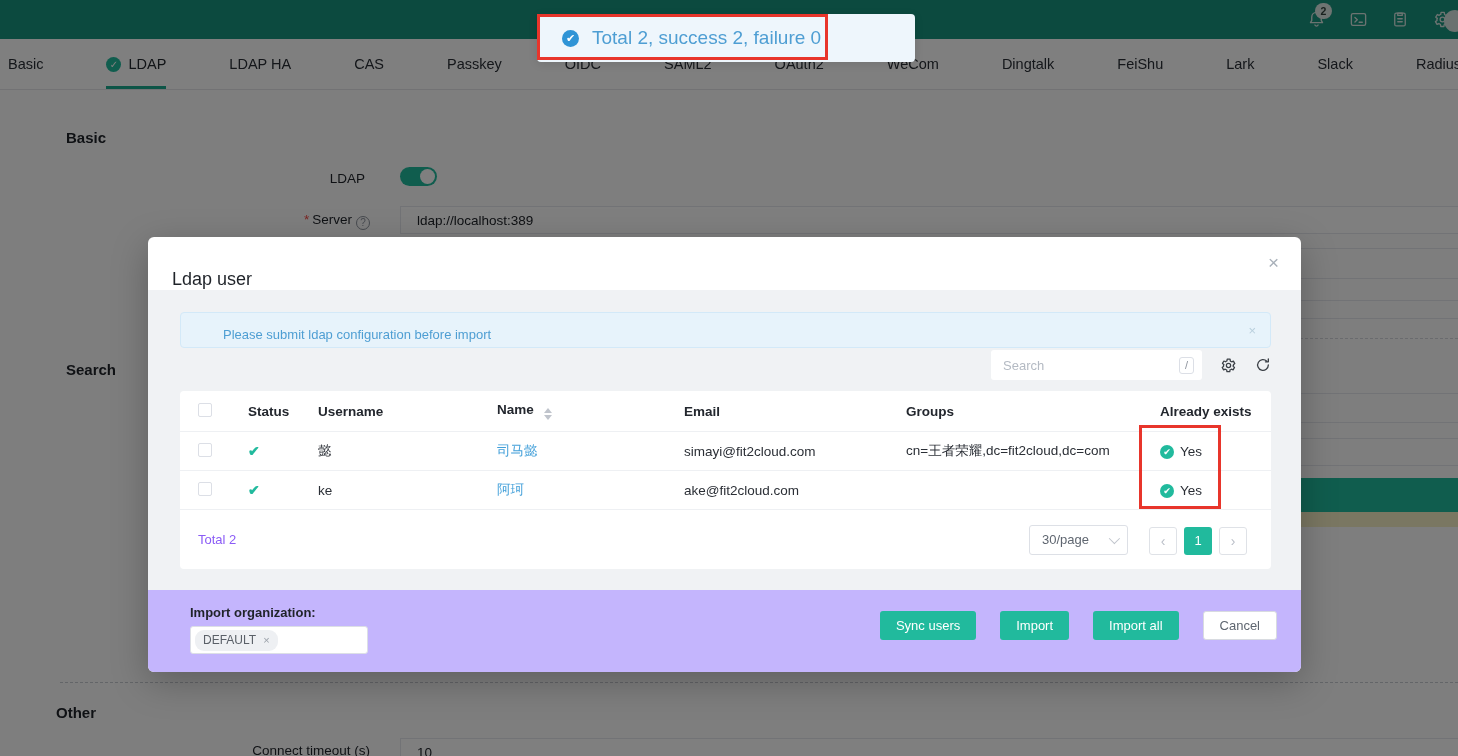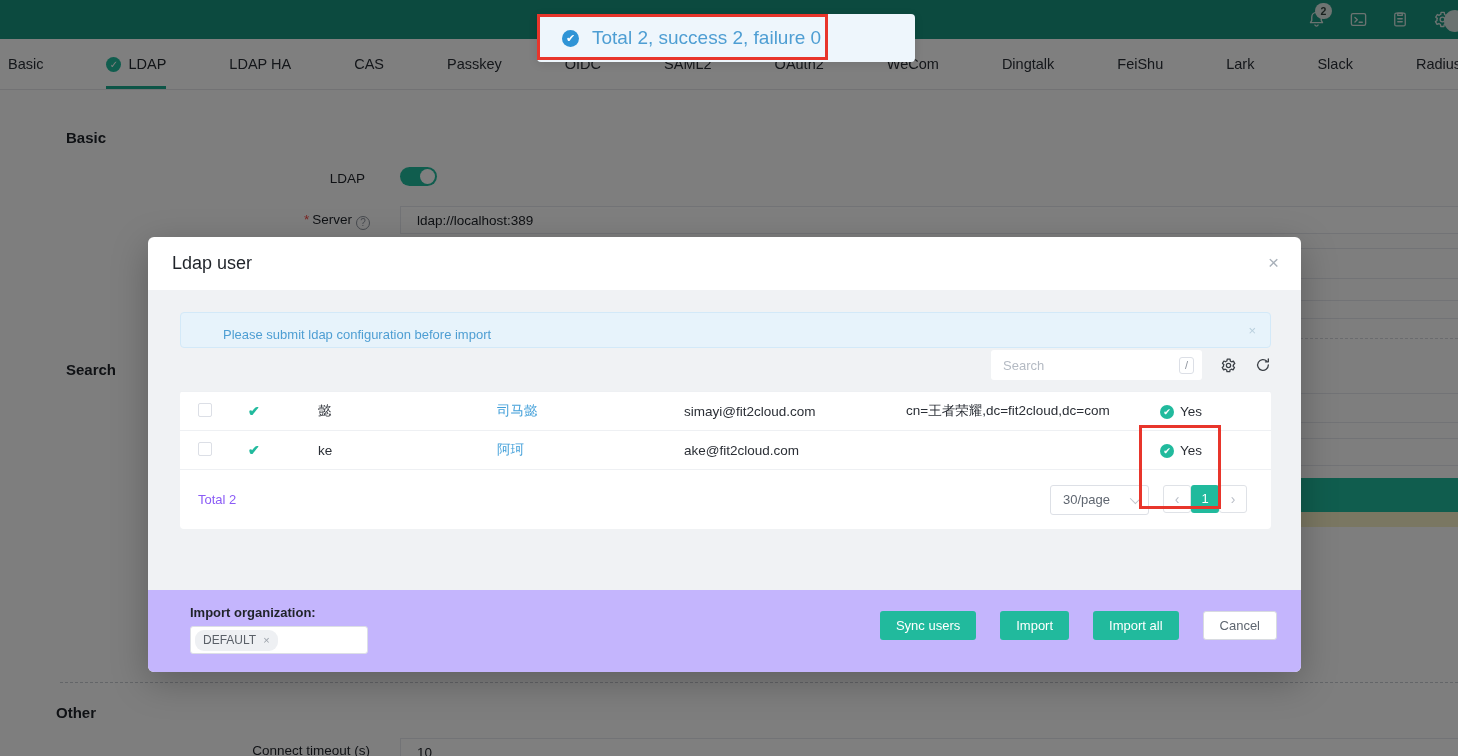--- a/index.html
+++ b/index.html
@@ -49,21 +49,21 @@
   .toast-icon { width:17px; height:17px; border-radius:50%; background:#2f94d6; color:#fff; font-size:11px; display:flex; align-items:center; justify-content:center; flex:none; }
   .toast-msg { font-size:19px; color:#4e9ed3; }
 
   
   .anno { position:absolute; border:3px solid #e8352b; z-index:30; pointer-events:none; }
   .anno-toast { left:537px; top:14px; width:291px; height:46px; }
   .anno-exists { left:1139px; top:425px; width:82px; height:84px; }
 
   
   .modal { position:absolute; left:148px; top:237px; width:1153px; height:435px; background:#fff; border-radius:6px; box-shadow:0 10px 36px rgba(0,0,0,0.25); z-index:10; overflow:hidden; }
-  .modal-header { height:53px; display:flex; align-items:center; padding:0 24px; position:relative; }
+  .modal-header { height:53px; display:flex; align-items:flex-end; padding:0 24px; position:relative; }
   .modal-title { font-size:18px; color:#1f2329; }
   .modal-close { position:absolute; right:22px; top:16px; font-size:19px; color:#a9b1ba; cursor:pointer; line-height:1; }
   .modal-body { height:300px; background:#f0f2f4; padding:22px 30px 0 32px; }
   .alert { height:36px; background:#e7f3fb; border:1px solid #d3e9f8; border-radius:4px; display:flex; align-items:center; padding:8px 14px 0 42px; position:relative; }
   .alert-text { font-size:13px; color:#4e9ed3; }
   .alert-close { position:absolute; right:14px; top:10px; font-size:13px; color:#b9cfdd; cursor:pointer; }
   .toolbar { margin-top:2px; height:30px; display:flex; align-items:center; justify-content:flex-end; }
   .search-box { width:211px; height:30px; background:#fff; border-radius:3px; display:flex; align-items:center; padding:0 8px 0 12px; }
   .search-box input { border:none; outline:none; flex:1; font-size:13px; color:#20242a; background:transparent; font-family:inherit; }
   .search-box input::placeholder { color:#b4bac3; }
@@ -89,21 +89,21 @@
   .sort-up { border-bottom:5px solid #c0c4cc; }
   .sort-down { border-top:5px solid #c0c4cc; }
   .status-ok { color:#21ba9d; font-size:14px; font-weight:bold; }
   .name-link { color:#419fd9; cursor:pointer; }
   .exists-badge { display:inline-flex; align-items:center; gap:6px; }
   .exists-icon { width:14px; height:14px; border-radius:50%; background:#21ba9d; color:#fff; font-size:9px; display:flex; align-items:center; justify-content:center; }
 
   
   .tfoot { height:60px; border-top:1px solid #eef0f3; display:flex; align-items:center; justify-content:space-between; padding:0 24px 0 18px; }
   .total-label { font-size:13px; color:#8b5cf6; }
-  .pager { display:flex; align-items:flex-start; }
+  .pager { display:flex; align-items:flex-end; gap:7px; }
   .page-size { width:99px; height:30px; border:1px solid #dde0e6; border-radius:3px; background:#fff; display:flex; align-items:center; justify-content:space-between; padding:0 10px 0 12px; font-size:13px; color:#5f6670; margin-right:14px; cursor:pointer; }
   .chev { width:8px; height:8px; border-right:1.5px solid #c0c4cc; border-bottom:1.5px solid #c0c4cc; transform:rotate(45deg) translateY(-2px); }
   .pg-btn { width:28px; height:28px; border:1px solid #dfe2e7; border-radius:3px; background:#fff; color:#b9bec7; font-size:14px; display:flex; align-items:center; justify-content:center; cursor:pointer; }
   .pg-cur { width:28px; height:28px; border-radius:3px; background:#21ba9d; color:#fff; font-size:13px; display:flex; align-items:center; justify-content:center; cursor:pointer; }
 
   
   .modal-footer { height:82px; background:#c4b5fd; position:relative; padding:0 24px; }
   .imp-label { position:absolute; left:42px; top:15px; font-size:13px; font-weight:bold; color:#1f2329; }
   .org-box { position:absolute; left:42px; top:36px; width:178px; height:28px; border:1px solid #dcdfe6; border-radius:3px; background:#fff; display:flex; align-items:center; padding:0 4px; }
   .org-tag { background:#eef0f3; border-radius:9px; height:21px; display:inline-flex; align-items:center; padding:0 8px; font-size:12px; color:#5a6068; gap:7px; }
@@ -267,20 +267,35 @@
         </span>
         <span class="tool-icon">
           <svg width="16" height="16" viewBox="0 0 24 24" fill="none" stroke="currentColor" stroke-width="2" stroke-linecap="round" stroke-linejoin="round">
               <path d="M20 12a8 8 0 1 1-2.3-5.7"></path>
               <path d="M20 3v4.3h-4.3"></path>
             </svg>
         </span>
       </div>
 
       <div class="table-card">
+        <div class="thead">
+          <div class="c1"><span class="checkbox"></span></div>
+          <div class="c2">Status</div>
+          <div class="c3">Username</div>
+          <div class="c4">
+            <span>Name</span>
+            <span class="sort-icon">
+                <i class="sort-up"></i>
+                <i class="sort-down"></i>
+              </span>
+          </div>
+          <div class="c5">Email</div>
+          <div class="c6">Groups</div>
+          <div class="c7">Already exists</div>
+        </div>
         <div>
             <div class="trow">
               <div class="c1"><span class="checkbox"></span></div>
               <div class="c2"><span class="status-ok">✔</span></div>
               <div class="c3">懿</div>
               <div class="c4"><span class="name-link">司马懿</span></div>
               <div class="c5">simayi@fit2cloud.com</div>
               <div class="c6">cn=王者荣耀,dc=fit2cloud,dc=com</div>
               <div class="c7"><span class="exists-badge">
                   <span class="exists-icon">✔</span>

